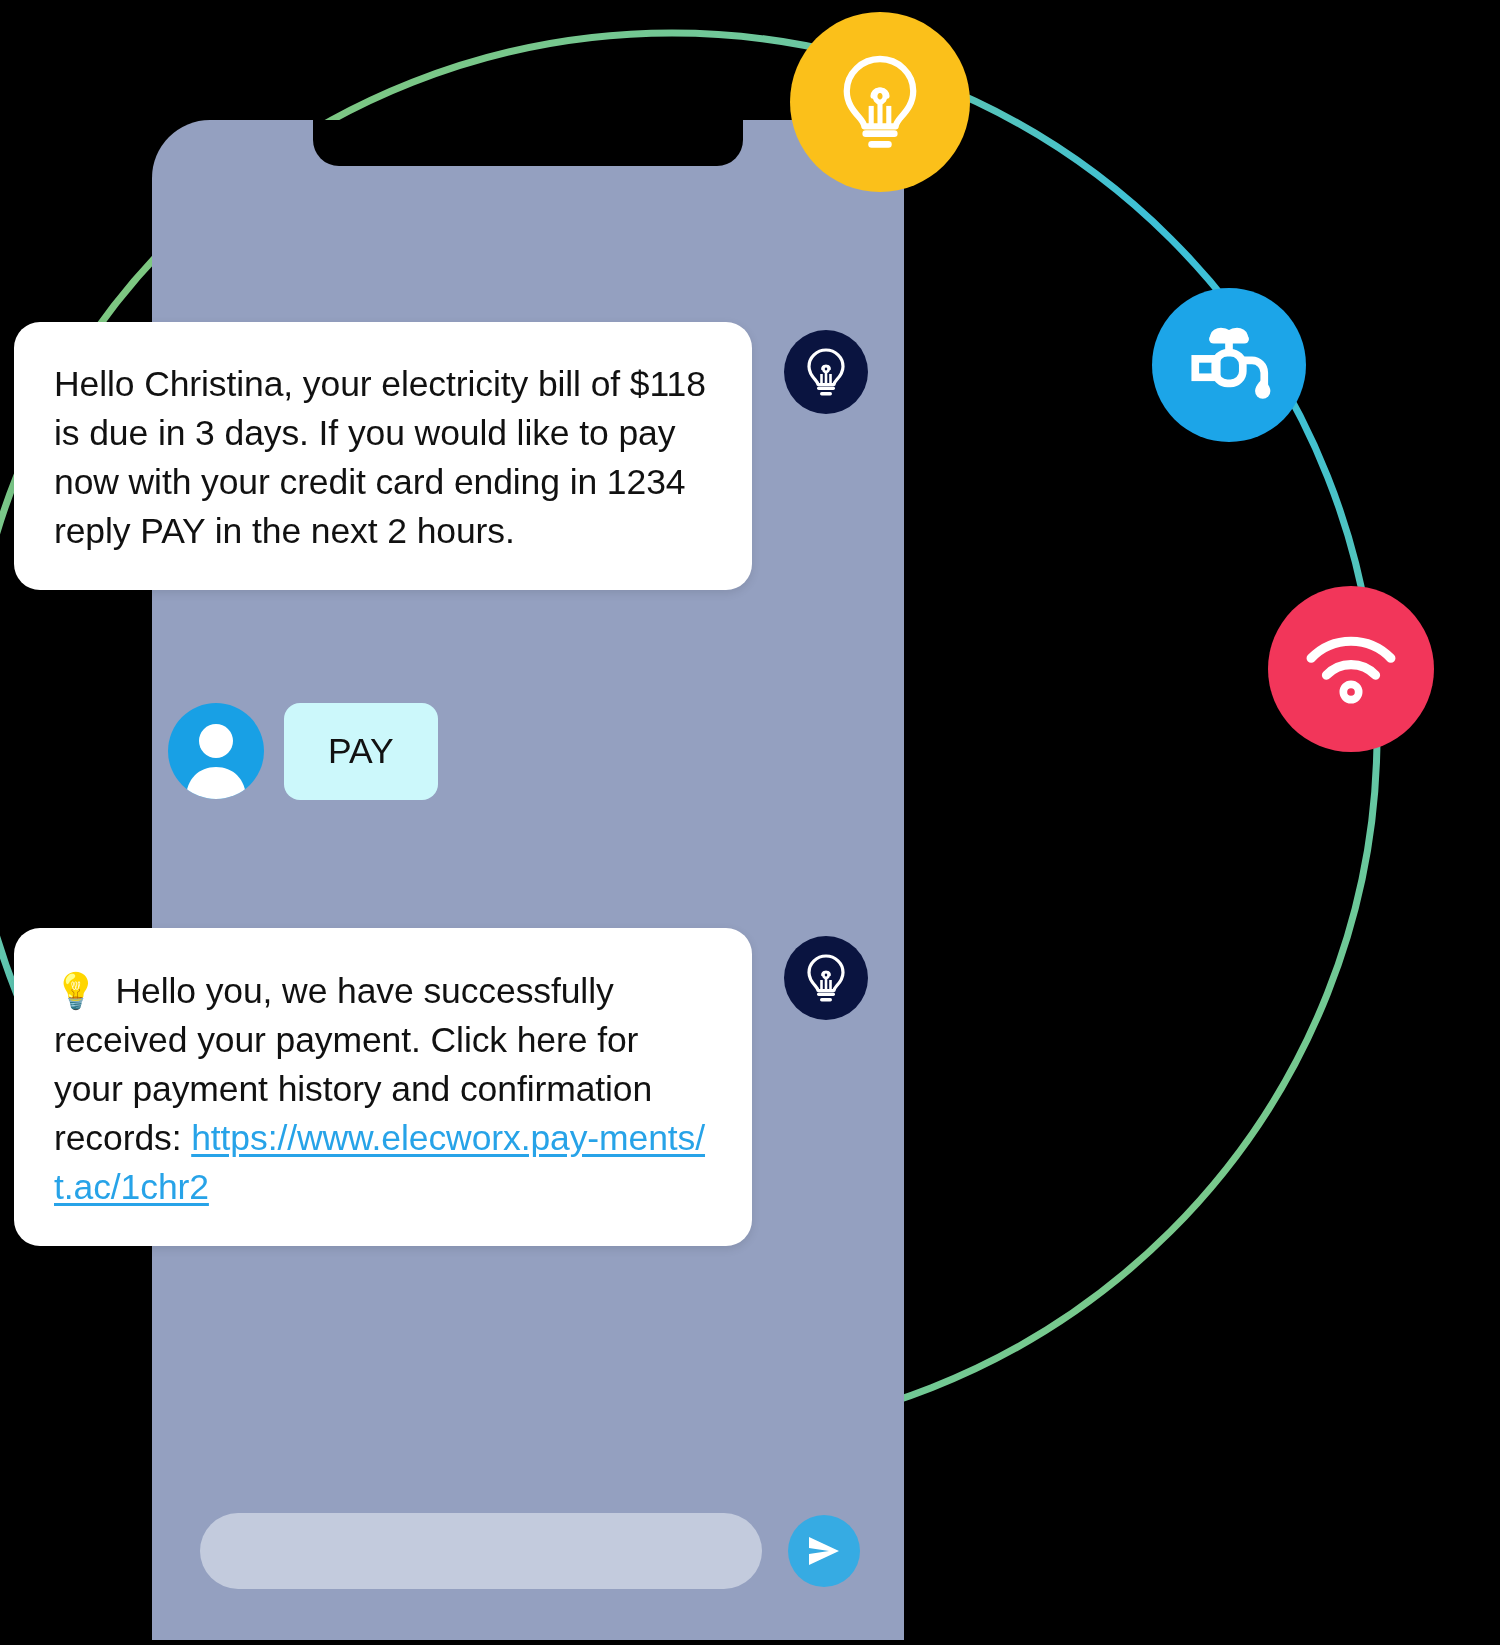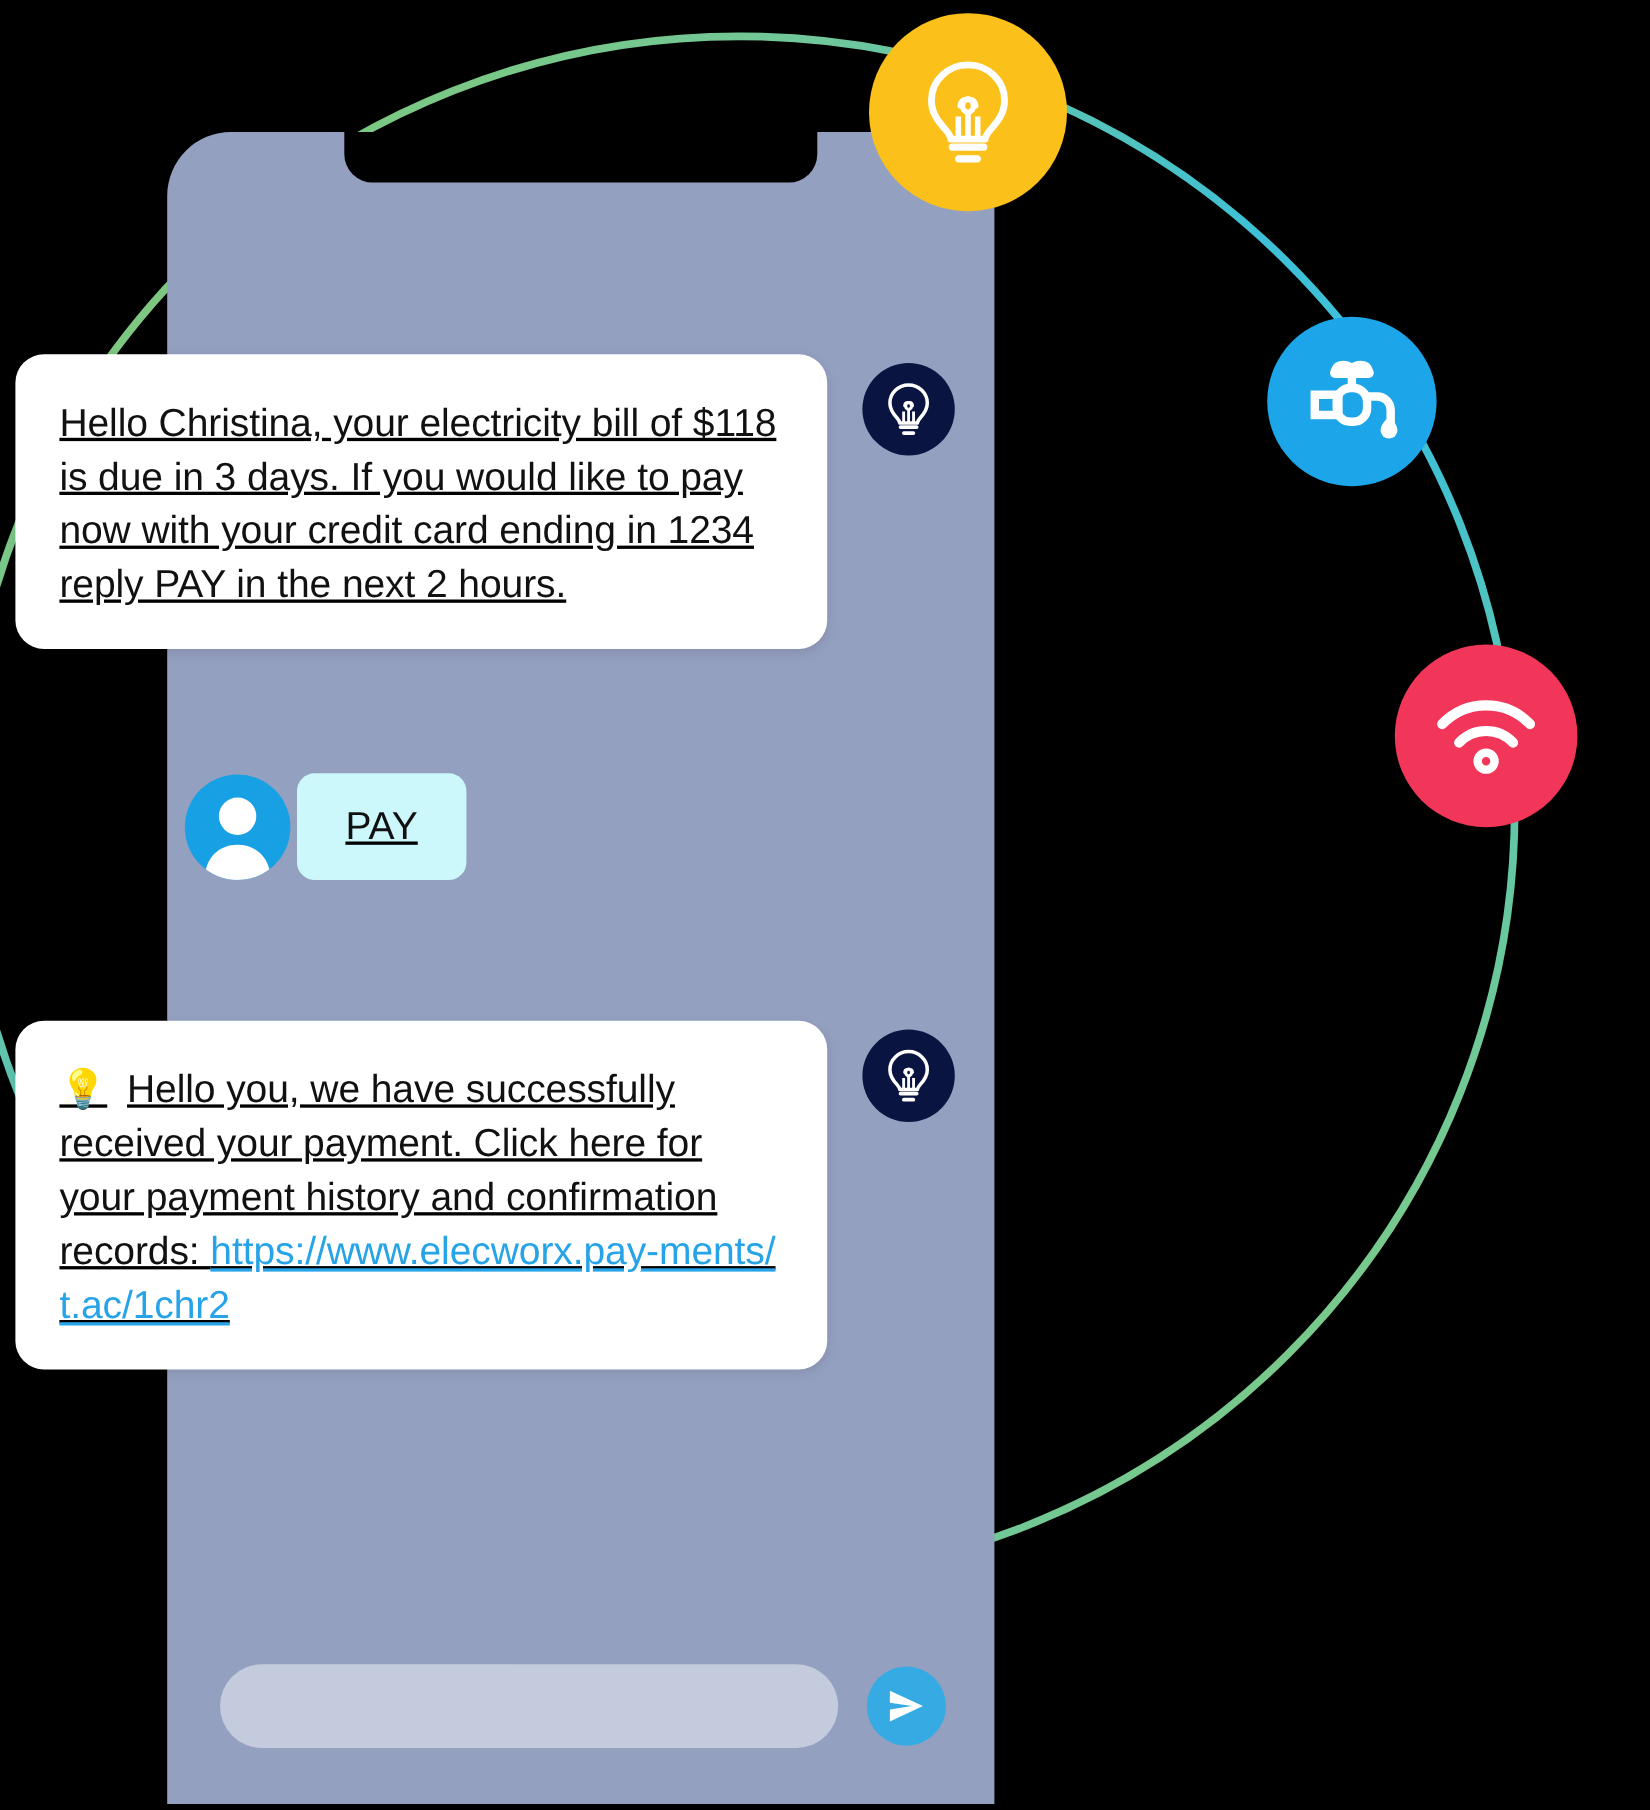--- a/index.html
+++ b/index.html
@@ -51,21 +51,20 @@
     border-radius: 0 0 26px 26px;
   }
 
   
   .bubble-agent {
     position: absolute;
     background: #FFFFFF;
     border-radius: 26px;
     padding: 38px 36px 34px 40px;
     box-shadow: 0 3px 10px rgba(0,0,0,0.10);
-    text-decoration: underline;
   }
   .bubble-agent p {
     font-size: 35.5px;
     line-height: 49px;
     color: #111111;
     letter-spacing: -0.1px;
   }
   .bubble-agent .emoji {
     font-size: 35px;
     margin-right: 18px;
@@ -93,23 +92,22 @@
   }
   #badge-1 { left: 784px; top: 330px; }
   #badge-2 { left: 784px; top: 936px; }
 
   
   .user-row {
     position: absolute;
     left: 168px;
     top: 703px;
     display: flex;
-    align-items: center;
-    gap: 6px;
-    text-decoration: underline;
+    align-items: flex-start;
+    gap: 20px;
   }
   .user-avatar {
     width: 96px;
     height: 96px;
     border-radius: 50%;
     background: #18A0E5;
     display: flex;
     align-items: flex-end;
     justify-content: center;
     overflow: hidden;

